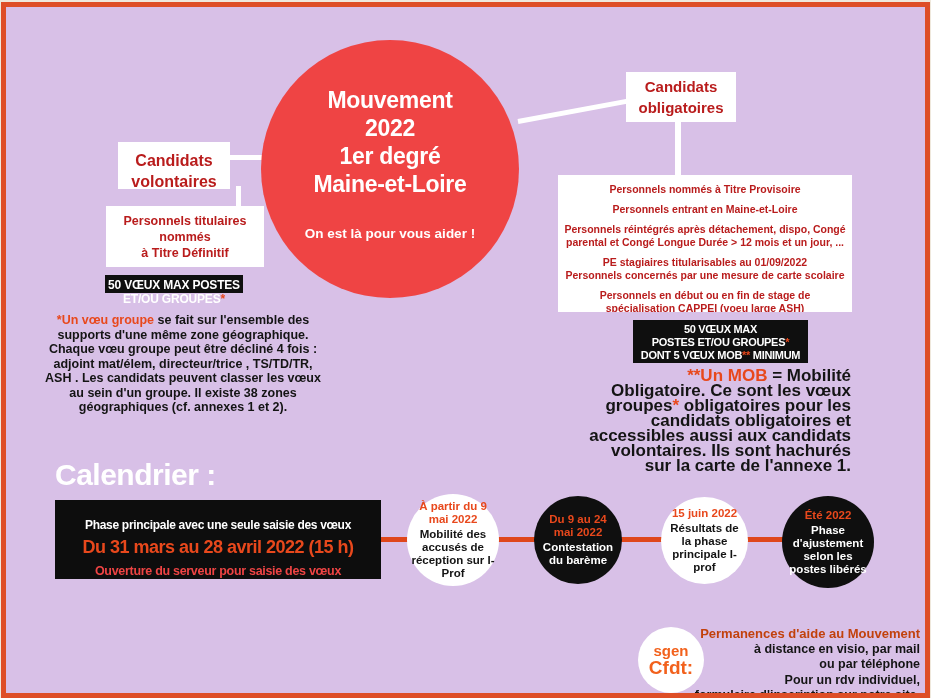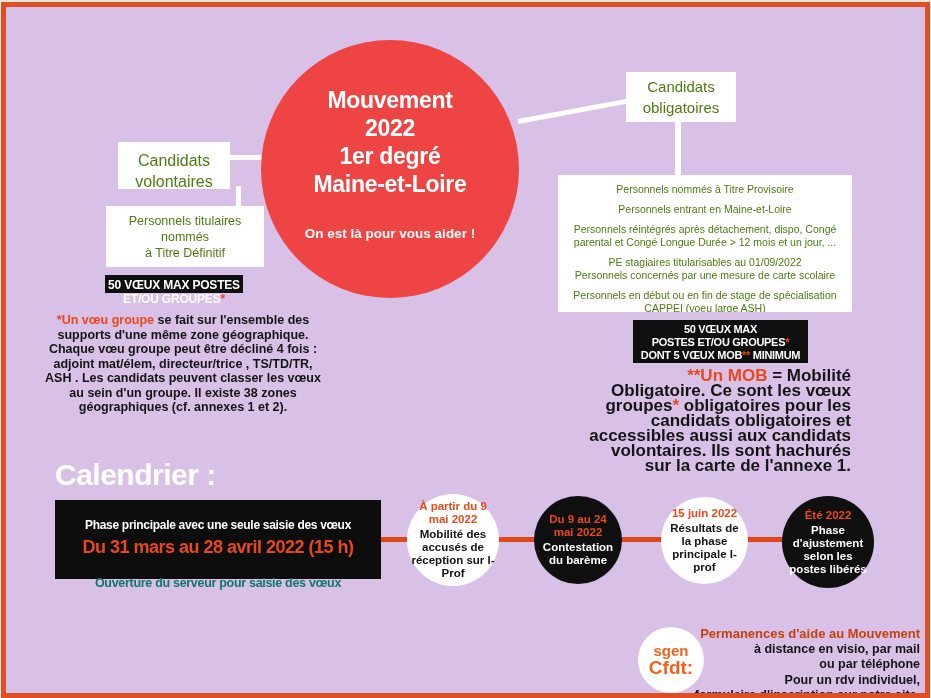--- a/index.html
+++ b/index.html
@@ -16,21 +16,21 @@
   .main-circle .tagline{margin-top:28px; font-size:13.5px;}
 
   
   .conn{background:#fff;}
   .conn-left-h{left:226px; top:155px; width:44px; height:5px;}
   .conn-left-v{left:236px; top:186px; width:5px; height:24px;}
   .conn-right-diag{left:518px; top:119px; width:113px; height:5px; transform:rotate(-10.5deg); transform-origin:left center;}
   .conn-right-v{left:675px; top:120px; width:6px; height:57px;}
 
   
-  .wbox{background:#fff; color:#4d7c0f; text-align:center; font-weight:400;}
+  .wbox{background:#fff; color:#b91c1c; text-align:center; font-weight:700;}
   .hdr-volunteers{left:118px; top:142px; width:112px; height:47px; font-size:16px; line-height:21px; padding-top:8px;}
   .hdr-mandatory{left:626px; top:72px; width:110px; height:50px; font-size:15px; line-height:21px; padding-top:4px;}
   .sub-volunteers{left:106px; top:206px; width:158px; height:61px; font-size:12.5px; line-height:16px; padding-top:7px;}
   .list-mandatory{left:558px; top:175px; width:294px; height:137px; font-size:10.5px; line-height:13px; padding:8px 6px; overflow:hidden;}
   .list-mandatory .item{margin-bottom:7px;}
   .list-mandatory .item.tight{margin-bottom:0;}
 
   
   .badge{background:#0f0f0f; color:#fff; text-align:center; font-weight:700;}
   .badge .star{color:#e8481c;}
@@ -41,21 +41,21 @@
   .note{color:#141414; text-align:center; font-weight:700;}
   .note .hl{color:#e8481c;}
   .note-left{left:42px; top:313px; width:282px; font-size:12.5px; line-height:14.5px;}
   .note-right{left:589px; top:368px; width:262px; font-size:17px; line-height:15px;text-align:right;}
 
   
   .cal-heading{left:55px; top:458px; color:#fff; font-weight:700; font-size:30px; letter-spacing:-0.5px;}
   .phase-box{left:55px; top:500px; width:326px; height:79px; background:#0d0d0d; text-align:center; font-weight:700; padding-top:18px;}
   .phase-box .l1{color:#fff; font-size:12px; letter-spacing:-0.3px;}
   .phase-box .l2{color:#e8481c; font-size:18px; letter-spacing:-0.5px; margin-top:5px;}
-  .phase-box .l3{color:#0f766e; font-size:12.5px; letter-spacing:-0.3px; margin-top:18px;}
+  .phase-box .l3{color:#ef4444; font-size:12.5px; letter-spacing:-0.3px; margin-top:6px;}
   .timeline{left:381px; top:537px; width:490px; height:5px; background:#df471b;}
 
   .ms{border-radius:50%; display:flex; flex-direction:column; align-items:center; justify-content:center; text-align:center; font-weight:700;}
   .ms .date{color:#e8481c; font-size:11.5px; line-height:13px;}
   .ms .label{font-size:11.5px; line-height:13px; margin-top:2px;}
   .ms.light{background:#fff; color:#141414;}
   .ms.dark{background:#0f0f0f; color:#fff;}
   .ms1{left:407px; top:494px; width:92px; height:92px;}
   .ms2{left:534px; top:496px; width:88px; height:88px;}
   .ms3{left:661px; top:497px; width:87px; height:87px;}

